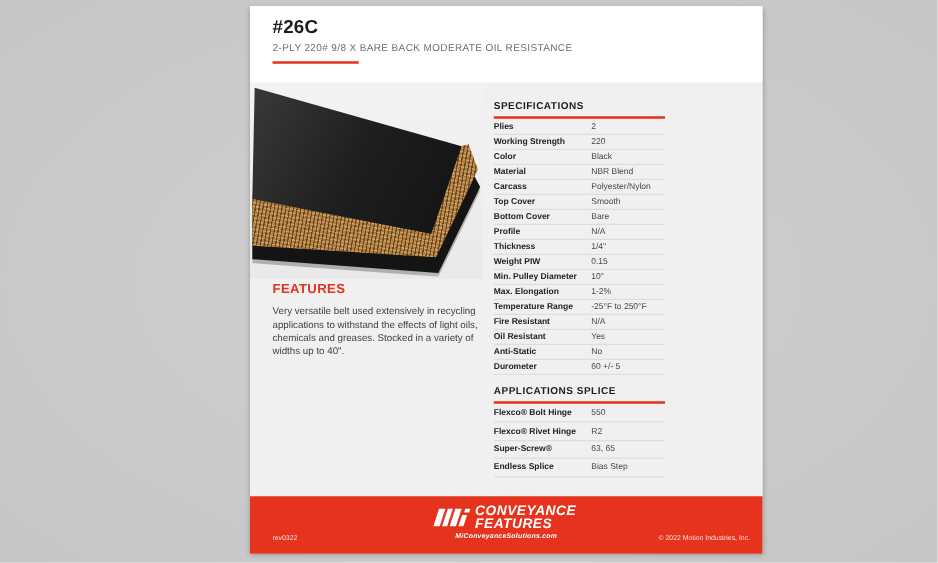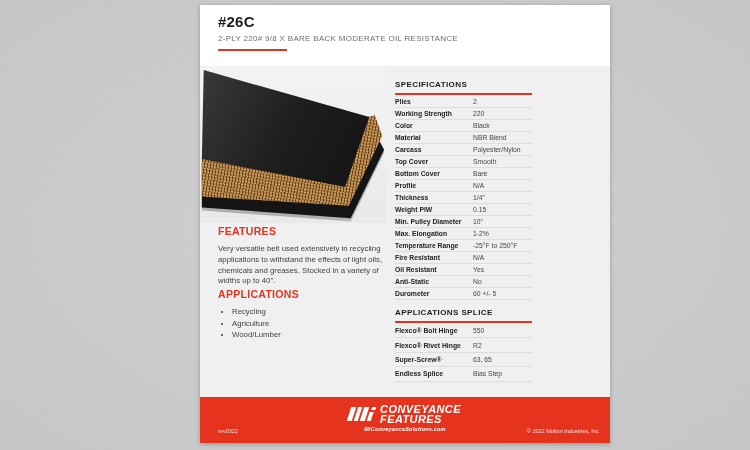--- a/index.html
+++ b/index.html
@@ -89,31 +89,20 @@
         <div class="belt-layer belt-bottom"></div>
         <div class="belt-layer belt-carcass"></div>
         <div class="belt-layer belt-top"></div>
       </div>
 
       <div class="features">
         <div class="red-heading">FEATURES</div>
         <div class="feature-text">Very versatile belt used extensively in recycling applications to withstand the effects of light oils, chemicals and greases. Stocked in a variety of widths up to 40".</div>
       </div>
 
-      <div class="applications">
-        <div class="red-heading">APPLICATIONS</div>
-        <ul class="app-list">
-
-            <li>Recycling</li>
-
-            <li>Agriculture</li>
-
-            <li>Wood/Lumber</li>
-          </ul>
-      </div>
 
       <div class="specs-col">
         <div class="sec-heading">SPECIFICATIONS</div>
         <div class="spec-table">
 
             <div class="spec-row">
               <span class="lbl">Plies</span>
               <span class="val">2</span>
             </div>
 

